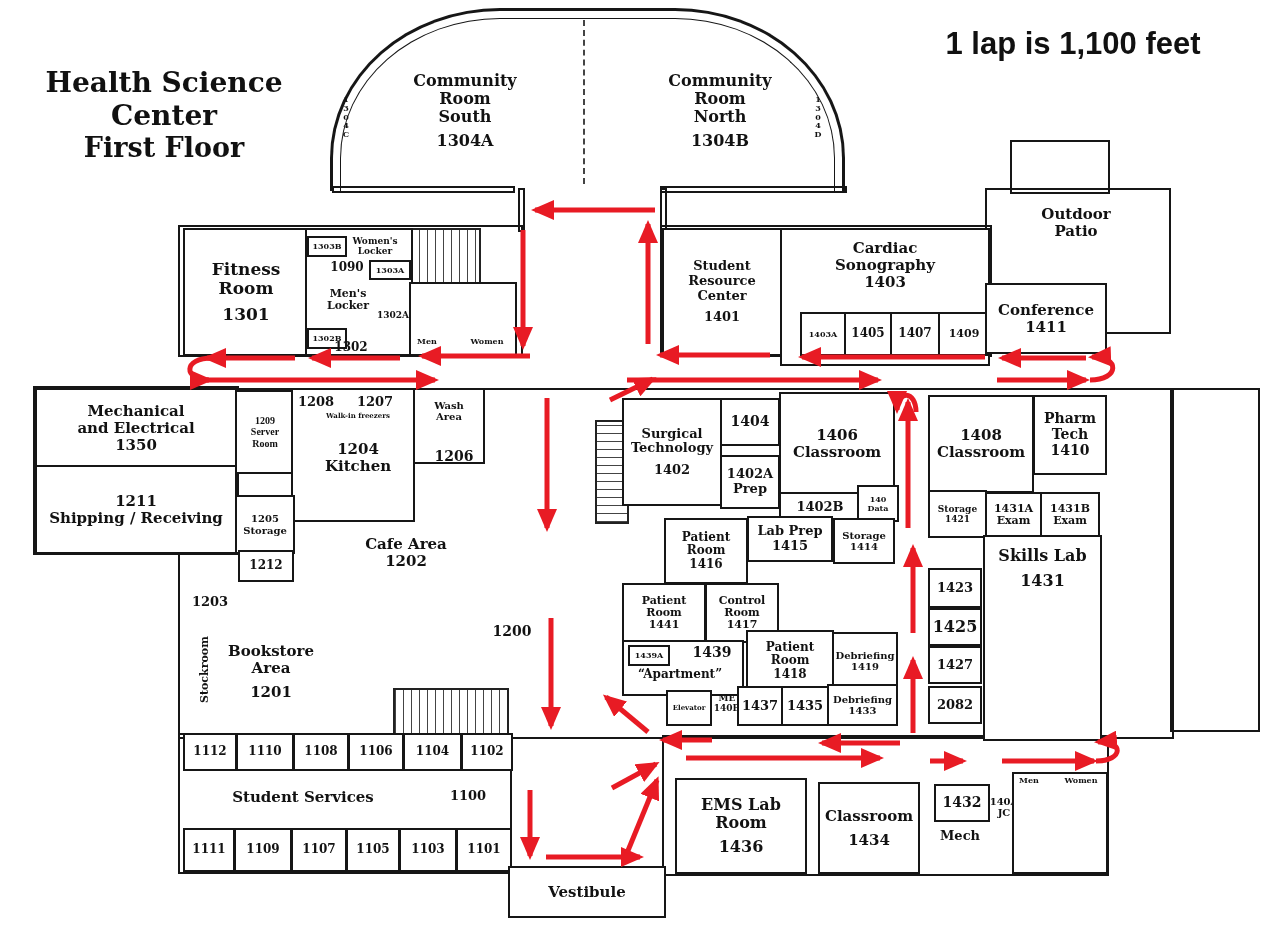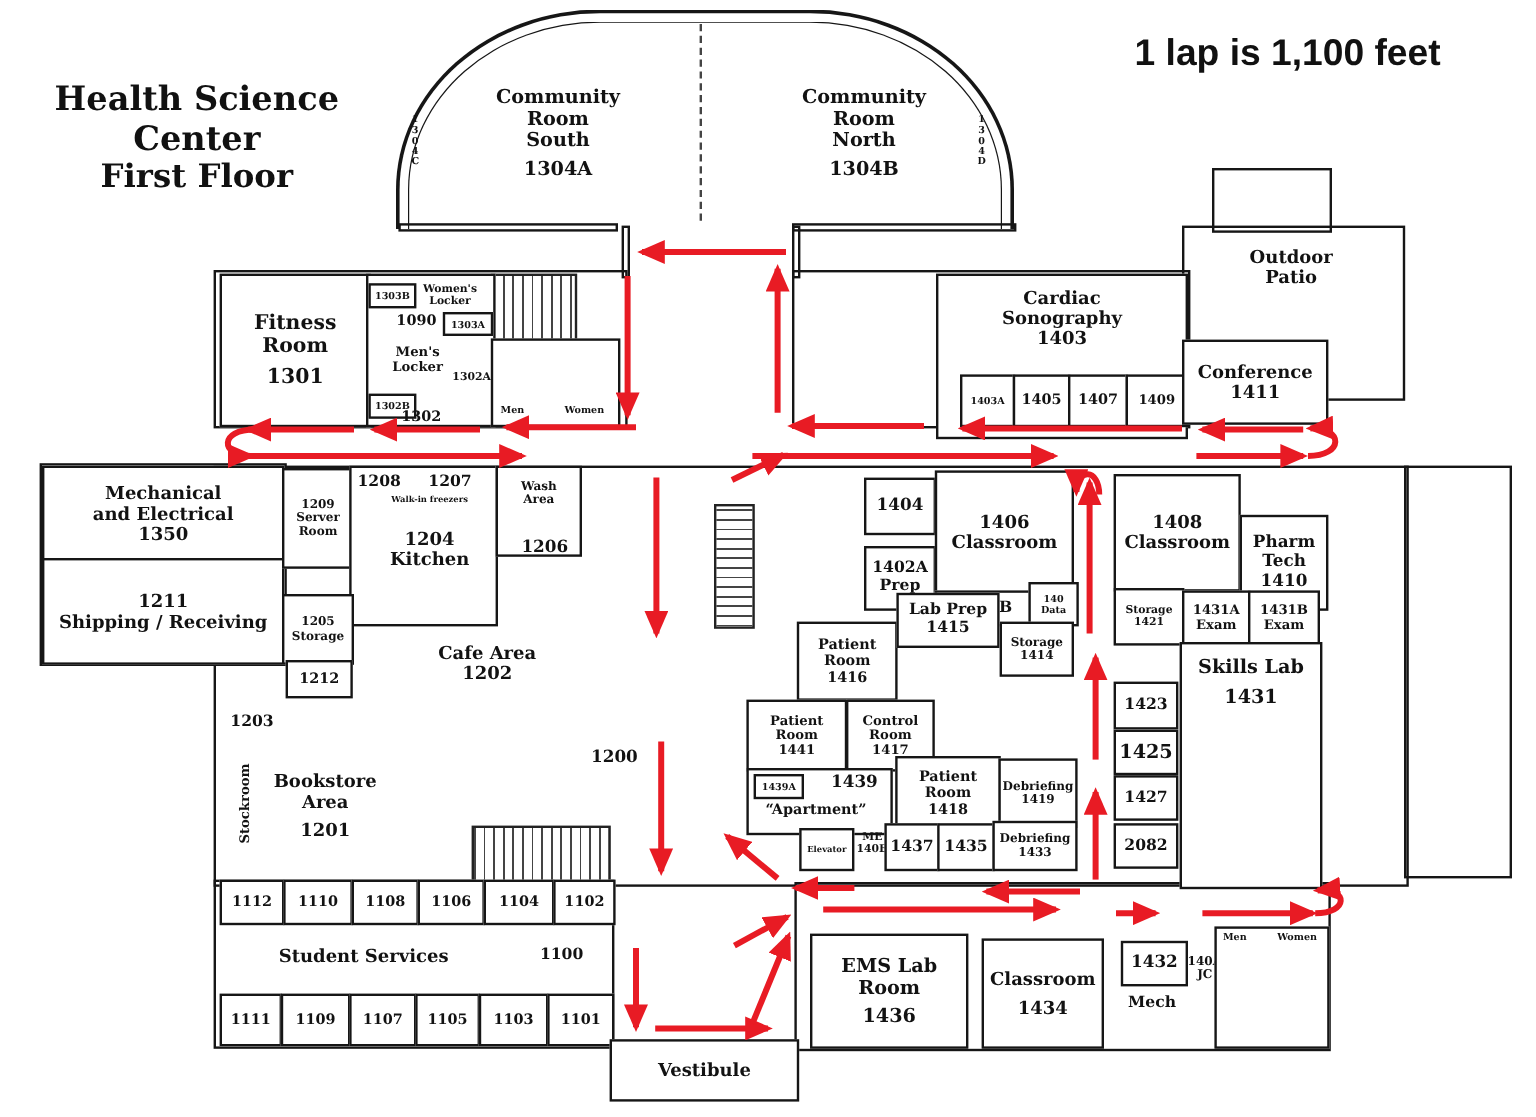--- a/index.html
+++ b/index.html
@@ -126,20 +126,26 @@
     <div class="room" style="left: 372px; top: 308px; width: 42px; height: 14px; font-size: 9px;">
       <span>1302A</span>
     </div>
     <div class="room box" style="left: 409px; top: 282px; width: 104px; height: 70px; font-size: 13px;"></div>
     <div class="room" style="left: 412px; top: 334px; width: 30px; height: 14px; font-size: 8px;">
       <span>Men</span>
     </div>
     <div class="room" style="left: 464px; top: 334px; width: 46px; height: 14px; font-size: 8px;">
       <span>Women</span>
     </div>
+    <div class="room box" style="left: 662px; top: 228px; width: 116px; height: 124px; font-size: 13px;">
+      <span>Student</span>
+      <span>Resource</span>
+      <span>Center</span>
+      <span class="gap">1401</span>
+    </div>
     <div class="room box vtop" style="left: 780px; top: 228px; width: 206px; height: 124px; font-size: 15px;">
       <span>Cardiac</span>
       <span>Sonography</span>
       <span>1403</span>
     </div>
     <div class="room box" style="left: 800px; top: 312px; width: 42px; height: 40px; font-size: 8px;">
       <span>1403A</span>
     </div>
     <div class="room box" style="left: 844px; top: 312px; width: 44px; height: 40px; font-size: 12px;">
       <span>1405</span>
@@ -160,21 +166,21 @@
     </div>
     <div class="room box" style="left: 35px; top: 388px; width: 198px; height: 77px; font-size: 15px;">
       <span>Mechanical</span>
       <span>and Electrical</span>
       <span>1350</span>
     </div>
     <div class="room box" style="left: 35px; top: 465px; width: 198px; height: 85px; font-size: 15px;">
       <span>1211</span>
       <span>Shipping / Receiving</span>
     </div>
-    <div class="room box" style="left: 235px; top: 390px; width: 56px; height: 80px; font-size: 10px;">
+    <div class="room box" style="left: 235px; top: 390px; width: 56px; height: 80px; font-size: 10px; font-family: Liberation Serif, serif;">
       <span>1209</span>
       <span>Server</span>
       <span>Room</span>
     </div>
     <div class="room box" style="left: 291px; top: 388px; width: 120px; height: 130px; font-size: 13px;"></div>
     <div class="room" style="left: 292px; top: 392px; width: 48px; height: 20px; font-size: 13px;">
       <span>1208</span>
     </div>
     <div class="room" style="left: 344px; top: 392px; width: 62px; height: 20px; font-size: 13px;">
       <span>1207</span>
@@ -211,20 +217,25 @@
       <span>Stockroom</span>
     </div>
     <div class="room" style="left: 220px; top: 634px; width: 102px; height: 76px; font-size: 15px;">
       <span>Bookstore</span>
       <span>Area</span>
       <span class="gap">1201</span>
     </div>
     <div class="room" style="left: 486px; top: 622px; width: 52px; height: 20px; font-size: 14px;">
       <span>1200</span>
     </div>
+    <div class="room box" style="left: 622px; top: 398px; width: 96px; height: 104px; font-size: 13px;">
+      <span>Surgical</span>
+      <span>Technology</span>
+      <span class="gap">1402</span>
+    </div>
     <div class="room box" style="left: 720px; top: 398px; width: 56px; height: 44px; font-size: 14px;">
       <span>1404</span>
     </div>
     <div class="room box" style="left: 720px; top: 455px; width: 56px; height: 50px; font-size: 13px;">
       <span>1402A</span>
       <span>Prep</span>
     </div>
     <div class="room box" style="left: 779px; top: 392px; width: 112px; height: 100px; font-size: 15px;">
       <span>1406</span>
       <span>Classroom</span>
@@ -234,21 +245,21 @@
     </div>
     <div class="room box" style="left: 857px; top: 485px; width: 38px; height: 33px; font-size: 8px;">
       <span>140</span>
       <span>Data</span>
     </div>
     <div class="room box" style="left: 664px; top: 518px; width: 80px; height: 62px; font-size: 12px;">
       <span>Patient</span>
       <span>Room</span>
       <span>1416</span>
     </div>
-    <div class="room box" style="left: 747px; top: 494px; width: 82px; height: 42px; font-size: 13px;">
+    <div class="room box" style="left: 747px; top: 516px; width: 82px; height: 42px; font-size: 13px;">
       <span>Lab Prep</span>
       <span>1415</span>
     </div>
     <div class="room box" style="left: 833px; top: 518px; width: 58px; height: 42px; font-size: 10px;">
       <span>Storage</span>
       <span>1414</span>
     </div>
     <div class="room box" style="left: 622px; top: 583px; width: 80px; height: 56px; font-size: 11px;">
       <span>Patient</span>
       <span>Room</span>
@@ -292,21 +303,21 @@
       <span>1435</span>
     </div>
     <div class="room box" style="left: 827px; top: 684px; width: 67px; height: 38px; font-size: 10px;">
       <span>Debriefing</span>
       <span>1433</span>
     </div>
     <div class="room box" style="left: 928px; top: 395px; width: 102px; height: 94px; font-size: 15px;">
       <span>1408</span>
       <span>Classroom</span>
     </div>
-    <div class="room box" style="left: 1033px; top: 395px; width: 70px; height: 76px; font-size: 14px; margin-top: 34px;">
+    <div class="room box" style="left: 1033px; top: 395px; width: 70px; height: 76px; font-size: 14px;">
       <span>Pharm</span>
       <span>Tech</span>
       <span>1410</span>
     </div>
     <div class="room box" style="left: 928px; top: 490px; width: 55px; height: 44px; font-size: 9px;">
       <span>Storage</span>
       <span>1421</span>
     </div>
     <div class="room box" style="left: 985px; top: 492px; width: 53px; height: 42px; font-size: 11px;">
       <span>1431A</span>

